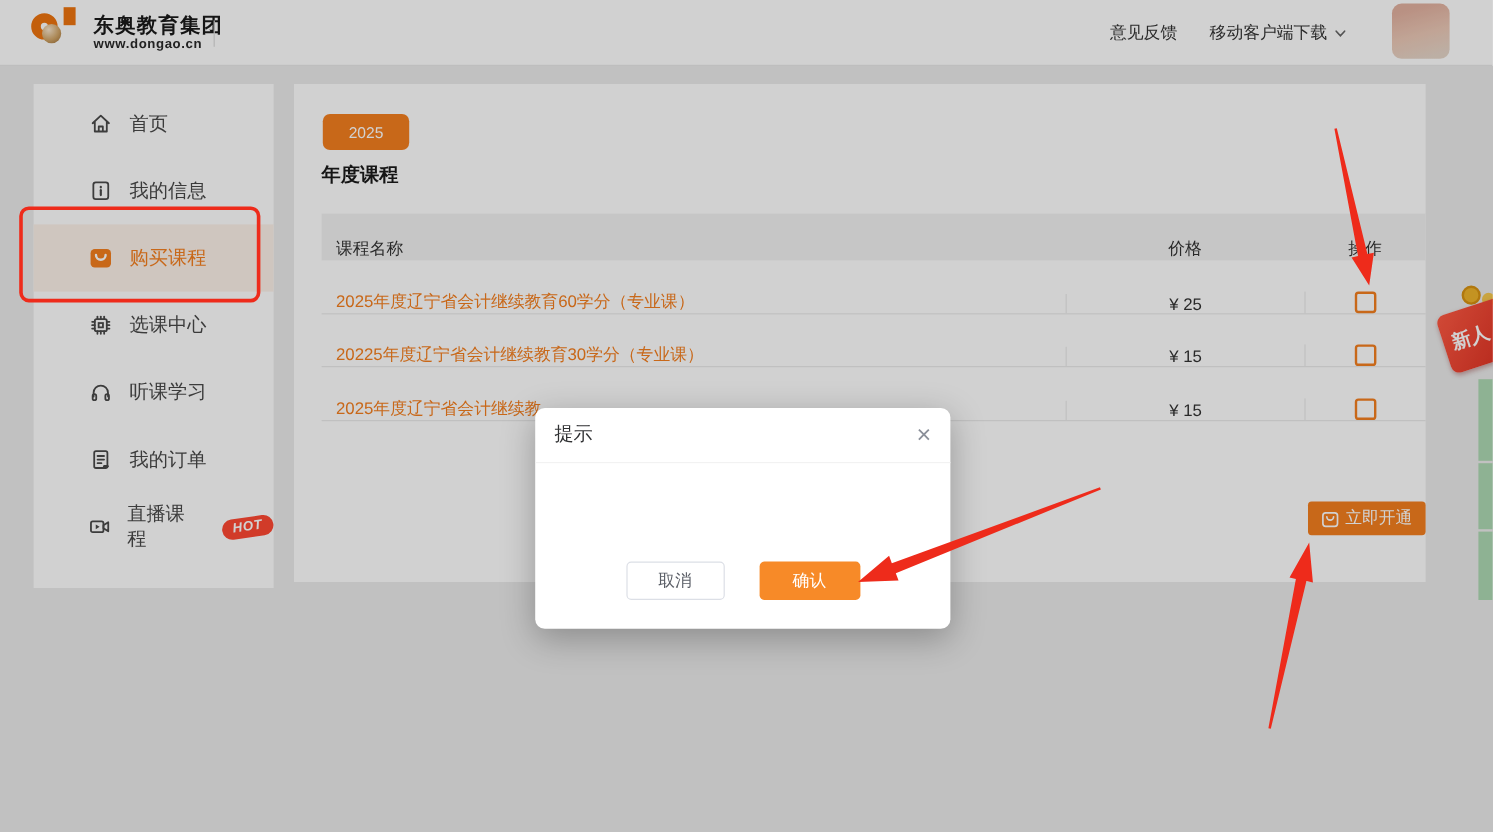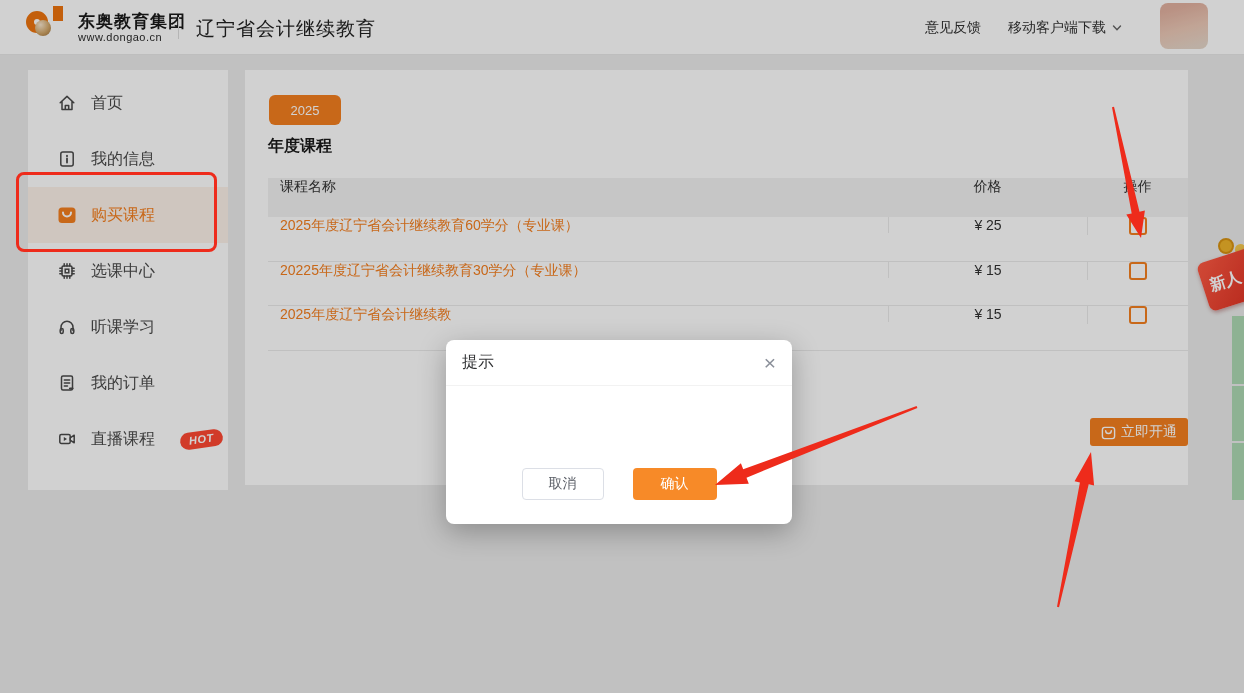--- a/index.html
+++ b/index.html
@@ -17,45 +17,45 @@
   .header{position:absolute;left:0;top:0;width:1244px;height:55px;background:#fff;border-bottom:1px solid #e8e8e8;z-index:1}
   .logo-wrap{position:absolute;left:24px;top:5px;display:flex;align-items:center}
   .logo-icon{position:relative;width:46px;height:46px}
   .logo-ring{position:absolute;left:2px;top:6px;width:22px;height:22px;border:8px solid #ee750f;border-radius:50%}
   .logo-notch{position:absolute;left:27px;top:-3px;width:14px;height:14px;background:#fff;transform:rotate(45deg)}
   .logo-flag{position:absolute;left:29px;top:1px;width:10px;height:15px;background:#ee750f}
   .logo-ball{position:absolute;left:11px;top:15px;width:16px;height:16px;border-radius:50%;
     background:radial-gradient(circle at 35% 30%,#f8e6cd,#d2a76a 55%,#9a6b33)}
   .logo-text{margin-left:8px;line-height:1.15}
   .logo-name{font-size:17px;font-weight:800;color:#1a1a1a;letter-spacing:1px}
-  .logo-url{font-size:11px;font-weight:400;color:#2a2a2a;letter-spacing:.5px}
+  .logo-url{font-size:11px;font-weight:700;color:#2a2a2a;letter-spacing:.5px}
   .header-divider{position:absolute;left:178px;top:17px;width:1px;height:22px;background:#ddd}
   .site-title{position:absolute;left:196px;top:16px;font-size:19px;font-weight:500;color:#222;letter-spacing:1px}
   .hdr-link{position:absolute;top:19px;font-size:14px;color:#333;cursor:pointer;display:flex;align-items:center;gap:6px}
   .hdr-feedback{left:925px}
   .hdr-mobile{left:1008px}
   .chev{width:10px;height:10px;display:inline-block}
   .avatar{position:absolute;left:1160px;top:3px;width:48px;height:46px;border-radius:8px;
     background:linear-gradient(165deg,#e2b1a0 15%,#ecc9b7 55%,#e6d6c9 90%)}
 
   
   .sidebar{position:absolute;left:28px;top:70px;width:200px;height:420px;background:#fff;padding-top:5px;z-index:1}
-  .s-item{height:56px;display:flex;align-items:center;padding-left:28px;gap:13px;font-size:16px;color:#4a4a4a;cursor:pointer;position:relative}
+  .s-item{height:56px;display:flex;align-items:center;padding-left:45px;gap:13px;font-size:16px;color:#4a4a4a;cursor:pointer;position:relative}
   .s-item.active{background:#fdf2e9;color:var(--accent)}
   .s-icon{width:22px;height:22px;display:flex;align-items:center;justify-content:center}
   .hot-badge{margin-left:12px;background:var(--hot);color:#fff;font-size:11px;font-style:italic;font-weight:700;
     padding:2px 9px 3px;border-radius:10px;transform:rotate(-8deg);letter-spacing:.5px}
 
   
   .main{position:absolute;left:245px;top:70px;width:943px;height:415px;background:#fff;z-index:1}
   .year-tab{position:absolute;left:24px;top:25px;width:72px;height:30px;background:var(--accent);color:#fff;
     border:none;border-radius:6px;font-size:13px;display:flex;align-items:center;justify-content:center;cursor:pointer}
   .section-title{position:absolute;left:23px;top:66px;font-size:16px;font-weight:700;color:#1a1a1a}
   .table{position:absolute;left:23px;top:108px;width:920px;font-size:14px}
-  .t-row{display:flex;align-items:flex-start}
+  .t-row{display:flex;align-items:flex-end}
   .t-head{background:#f2f2f2;height:39px;color:#333}
   .t-body{height:44.5px;border-bottom:1px solid #ebebeb}
   .c-name{width:620px;display:flex;align-items:center;padding-left:12px}
   .c-price{width:199px;display:flex;align-items:center;justify-content:center;color:#333}
   .c-op{width:101px;display:flex;align-items:center;justify-content:center}
   .t-body .c-price,.t-body .c-op{border-left:1px solid #ebebeb}
   .course-link{color:var(--accent);cursor:pointer}
   .cb{position:relative;width:18px;height:18px;border:2px solid var(--accent);border-radius:3px;background:#fff;cursor:pointer}
   .cb.checked{background:var(--accent)}
   .cb.checked::after{content:"";position:absolute;left:4px;top:0px;width:5px;height:9px;
@@ -101,21 +101,20 @@
         <div class="logo-notch"></div>
         <div class="logo-flag"></div>
         <div class="logo-ball"></div>
       </div>
       <div class="logo-text">
         <div class="logo-name">东奥教育集团</div>
         <div class="logo-url">www.dongao.cn</div>
       </div>
     </div>
     <div class="header-divider"></div>
-    <div class="site-title">辽宁省会计继续教育</div>
     <div class="hdr-link hdr-feedback">意见反馈</div>
     <div class="hdr-link hdr-mobile">
       <span>移动客户端下载</span>
       <svg class="chev" viewBox="0 0 10 10">
         <path d="M1.5 3 L5 6.8 L8.5 3" fill="none" stroke="#666" stroke-width="1.4" stroke-linecap="round"></path>
       </svg>
     </div>
     <div class="avatar"></div>
   </div>
 

